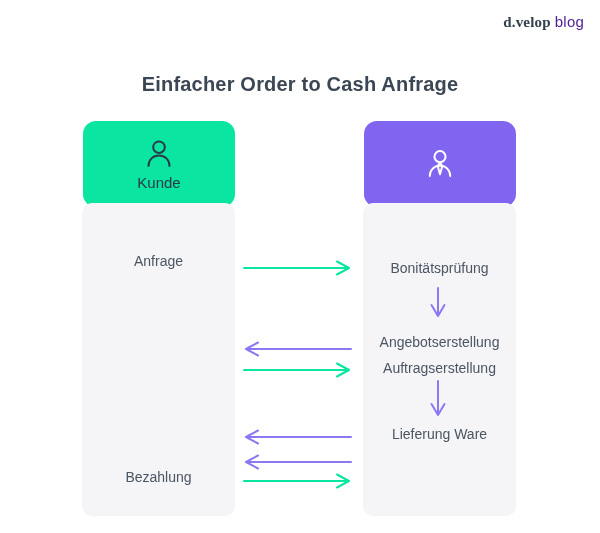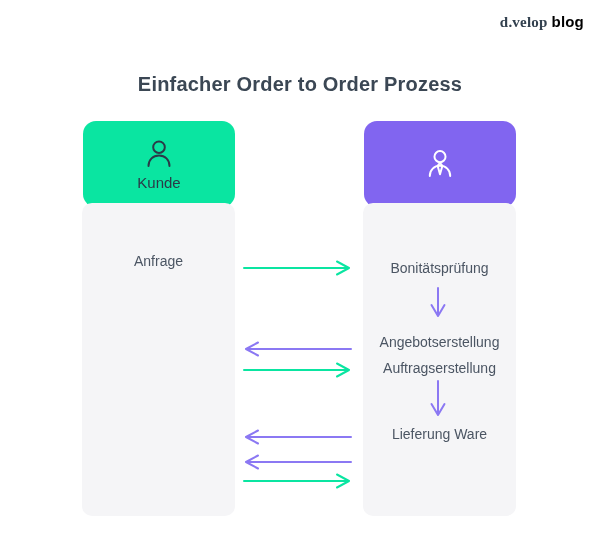--- a/index.html
+++ b/index.html
@@ -16,21 +16,21 @@
   html,body{margin:0;padding:0;background:#fff;}
   .canvas{
     position:relative;width:600px;height:533px;background:var(--white);
     font-family:"Liberation Sans", sans-serif;overflow:hidden;
   }
   .logo{
     position:absolute;top:13px;right:16px;font-size:15px;color:var(--logo);
     letter-spacing:.2px;white-space:nowrap;
   }
   .logo .brand{font-weight:700;font-family:Liberation Serif, serif;}
-  .logo .suffix{font-weight:700;margin-left:4px;color:#000000;}
+  .logo .suffix{font-weight:400;margin-left:4px;color:#4c1d95;}
   .title{
     position:absolute;top:73px;left:0;width:100%;text-align:center;
     font-size:20px;font-weight:700;color:var(--title);letter-spacing:.2px;
   }
   .lane-header{
     position:absolute;top:121px;width:152px;height:86px;border-radius:13px;
     display:flex;flex-direction:column;align-items:center;justify-content:center;gap:2px;
   }
   .lane-header.kunde{left:83px;background:var(--green);color:var(--dark);}
   .lane-header.unternehmen{left:364px;background:var(--purple);color:var(--white);}
@@ -52,21 +52,21 @@
 </style>
 </head>
 <body>
 
 <div class="canvas">
 
   <div class="logo">
     <span class="brand">d.velop</span><span class="suffix">blog</span>
   </div>
 
-  <div class="title">Einfacher Order to Order Prozess</div>
+  <div class="title">Einfacher Order to Cash Anfrage</div>
 
   <div class="lane-header kunde">
     <span>
       <svg width="34" height="34" viewBox="0 0 24 24" fill="none" stroke="#2b3a48" stroke-width="1.4" stroke-linecap="round">
         <circle cx="12" cy="7.2" r="4.1"></circle>
         <path d="M4.6 20.5c0-4.6 3.2-7.4 7.4-7.4s7.4 2.8 7.4 7.4"></path>
       </svg>
     </span>
     <span class="label">Kunde</span>
   </div>
@@ -78,20 +78,21 @@
         <path d="M4.8 20.5c0-4.4 3.1-7.2 7.2-7.2s7.2 2.8 7.2 7.2"></path>
         <path d="M12 11.2l-1.7 2.1 1.7 6 1.7-6z"></path>
       </svg>
     </span>
   </div>
 
   <div class="lane-body kunde"></div>
   <div class="lane-body unternehmen"></div>
 
   <div class="step l" style="top:252px">Anfrage</div>
+  <div class="step l" style="top:468px">Bezahlung</div>
 
   <div class="step r" style="top:259px">Bonitätsprüfung</div>
   <div class="step r" style="top:333px">Angebotserstellung</div>
   <div class="step r" style="top:359px">Auftragserstellung</div>
   <div class="step r" style="top:425px">Lieferung Ware</div>
 
   <div class="arrow-h" style="top:260px">
     <svg width="115" height="16" viewBox="0 0 115 16" fill="none" stroke="#0ae5a1" stroke-width="2" stroke-linecap="round" stroke-linejoin="round">
       <line x1="4" y1="8" x2="108" y2="8"></line>
         <polyline points="97,1.5 109,8 97,14.5"></polyline>

